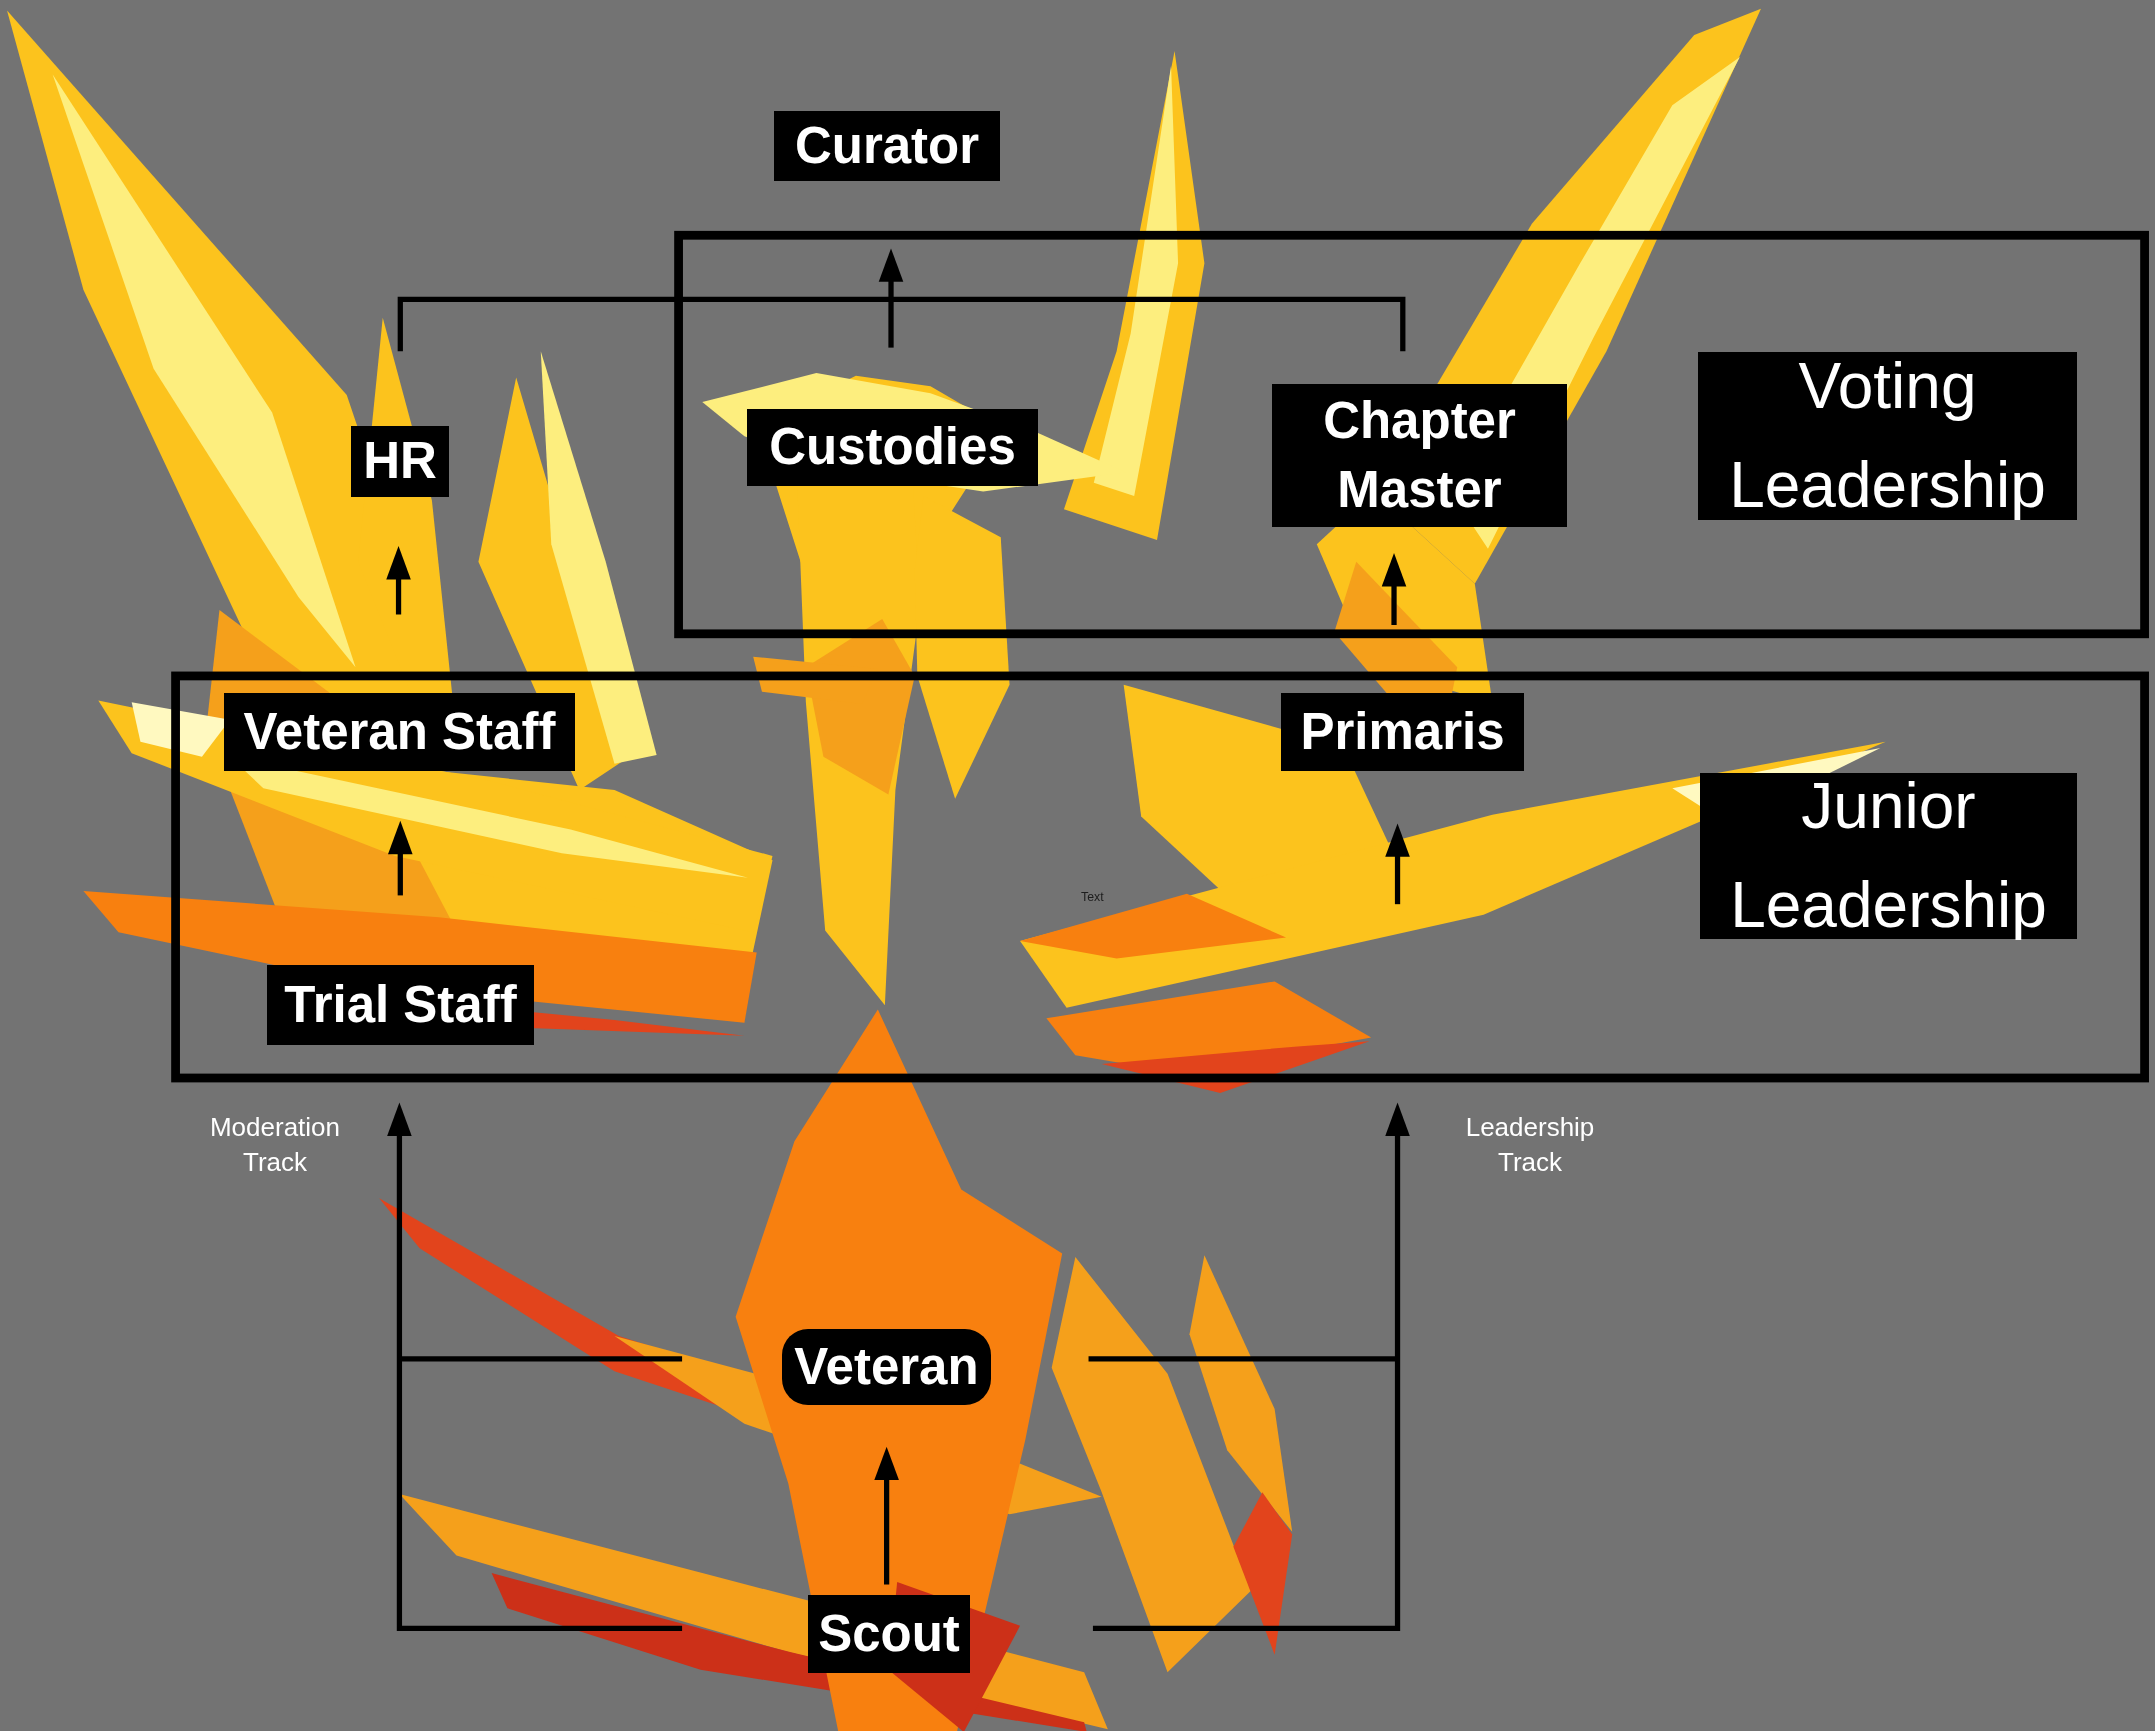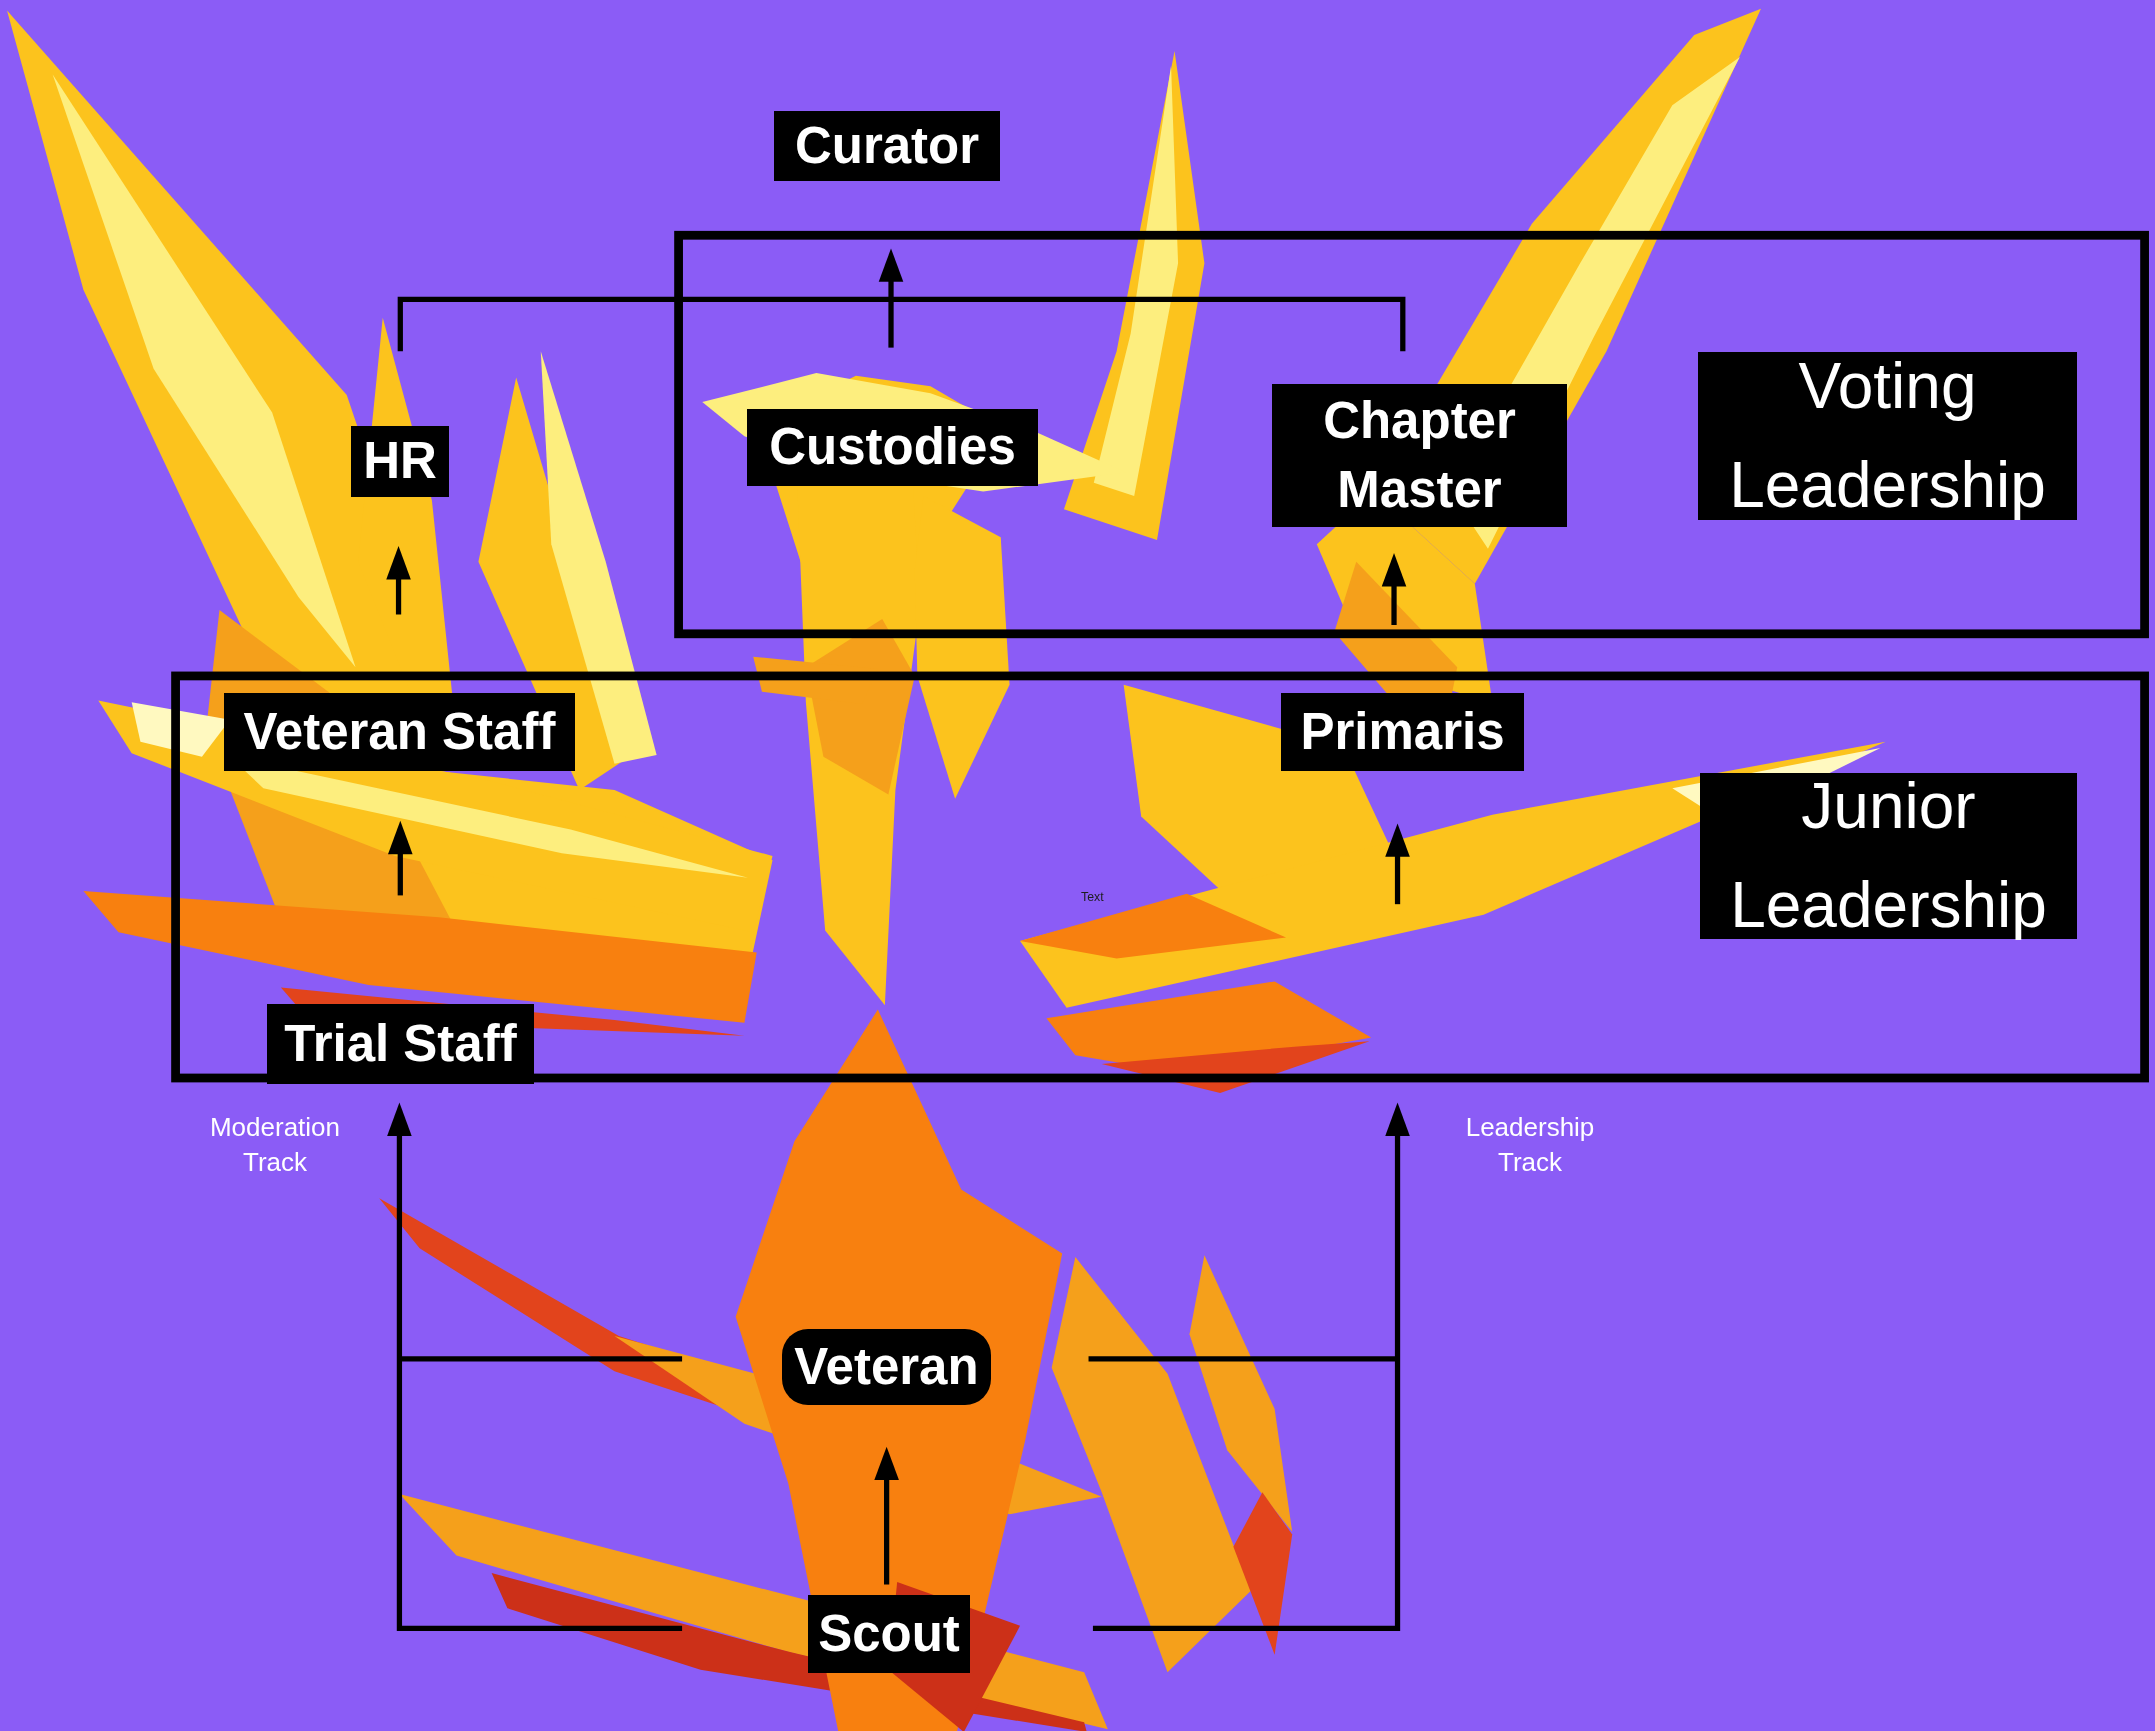--- a/index.html
+++ b/index.html
@@ -1,18 +1,18 @@
 <!DOCTYPE html>
 <html style="font-size:14px"><head>
 <meta charset="utf-8">
 <style>
   html,body{margin:0;padding:0;background:#2a2a2a;}
   .stage{
     position:relative;width:2156px;height:1732px;overflow:hidden;
-    background:#8b5cf6;font-family:"Liberation Sans",sans-serif;
+    background:#737373;font-family:"Liberation Sans",sans-serif;
   }
   .stage svg{position:absolute;left:0;top:0;}
   .node{
     position:absolute;background:#000;color:#fff;
     display:flex;align-items:center;justify-content:center;text-align:center;
     font-weight:bold;font-size:51px;line-height:1.15;white-space:nowrap;
   }
   .node.multiline{white-space:normal;line-height:1.35;}
   .node.group-label{font-weight:400;font-size:64px;line-height:1.55;}
   .track-label{
@@ -135,21 +135,21 @@
 
   <div class="node" style="left:1281px;top:693px;width:243px;height:78px;">Primaris</div>
 
   <div class="node group-label multiline" style="left:1700px;top:773px;width:377px;height:166px;">
     <div>
       <div>Junior</div>
       <div>Leadership</div>
     </div>
   </div>
 
-  <div class="node" style="left:267px;top:1004px;width:267px;height:80px;">Trial Staff</div>
+  <div class="node" style="left:267px;top:965px;width:267px;height:80px;">Trial Staff</div>
 
 
   <div class="track-label" style="left:275px;top:1110px;">
     <div>Moderation</div>
     <div>Track</div>
   </div>
 
   <div class="track-label" style="left:1530px;top:1110px;">
     <div>Leadership</div>
     <div>Track</div>

